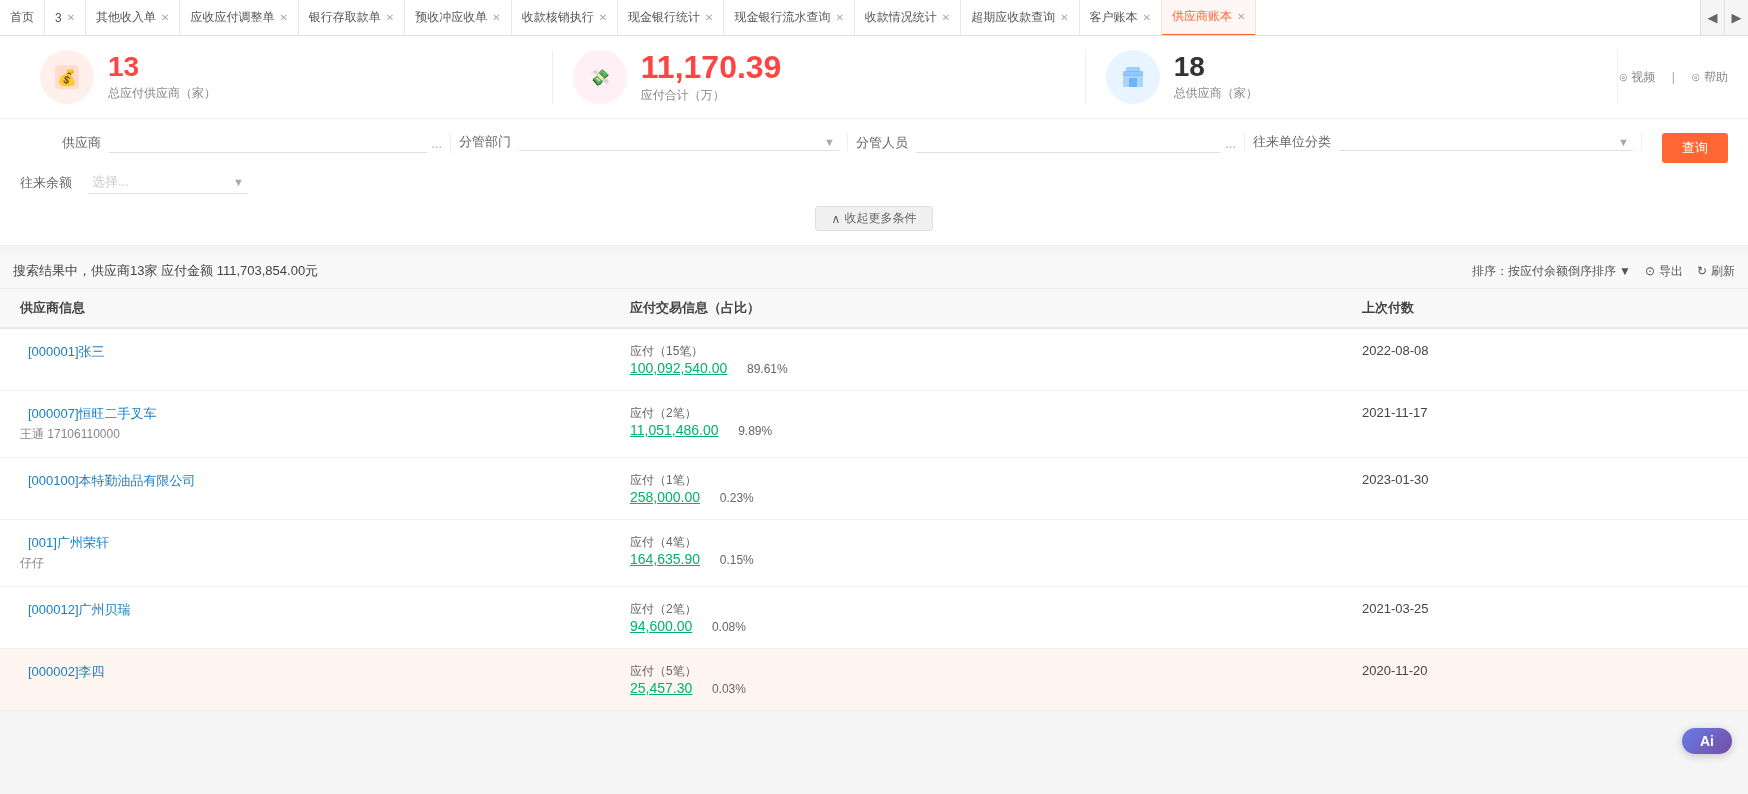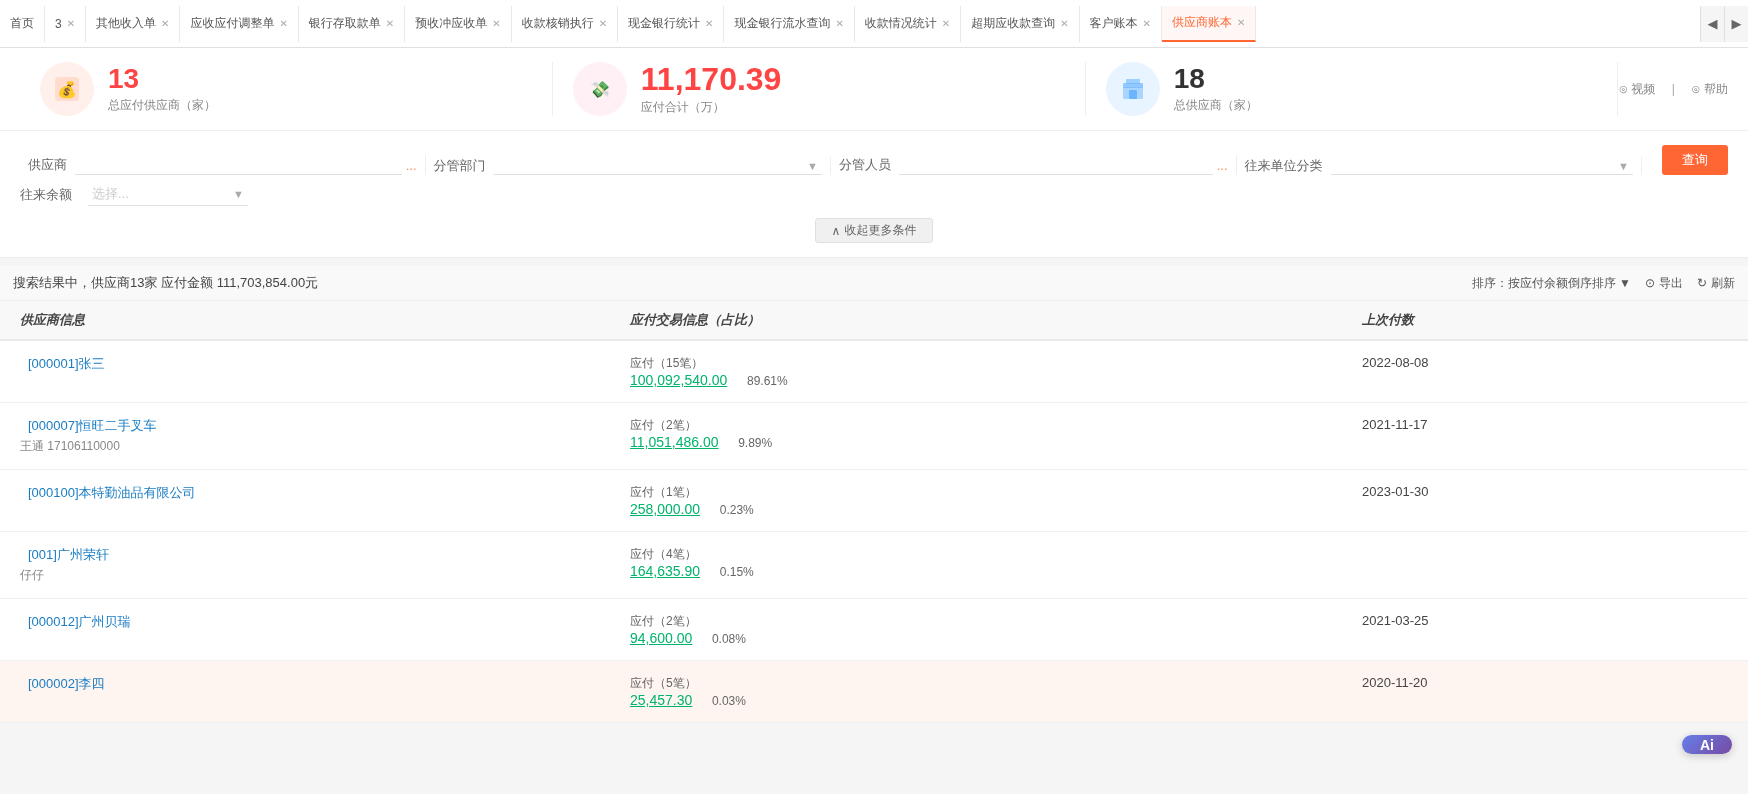--- a/index.html
+++ b/index.html
@@ -4,21 +4,21 @@
   <style>
     * { box-sizing: border-box; margin: 0; padding: 0; }
     body { font-family: 'Microsoft YaHei', Arial, sans-serif; font-size: 13px; background: #f5f5f5; color: #333; overflow-x: hidden; }
 
     
     .top-nav {
       display: flex;
       align-items: center;
       background: #fff;
       border-bottom: 1px solid #e0e0e0;
-      height: 48px;
+      height: 36px;
       overflow: hidden;
     }
     .nav-tab {
       display: flex;
       align-items: center;
       padding: 0 10px;
       height: 36px;
       white-space: nowrap;
       cursor: pointer;
       border-right: 1px solid #e8e8e8;
@@ -101,23 +101,24 @@
 
     
     .filter-area {
       background: #fff;
       padding: 14px 20px 10px;
       border-bottom: 1px solid #eee;
       margin-bottom: 8px;
     }
     .filter-row {
       display: flex;
-      align-items: flex-end;
+      align-items: flex-start;
       gap: 0;
       margin-bottom: 8px;
+      margin-left: 34px;
     }
     .filter-item {
       display: flex;
       align-items: center;
       flex: 1;
       padding: 0 8px;
       border-right: 1px solid #eee;
     }
     .filter-item:last-child { border-right: none; }
     .filter-label {
@@ -222,21 +223,20 @@
       margin: 0 0 0 0;
     }
     .table-header {
       display: flex;
       padding: 10px 20px;
       background: #f8f8f8;
       border-bottom: 2px solid #e8e8e8;
       font-weight: bold;
       color: #444;
       font-size: 13px;
-      font-style: italic;
     }
     .col-supplier { flex: 2.5; }
     .col-transaction { flex: 3; }
     .col-lastpay { flex: 1.5; }
 
     .table-row {
       display: flex;
       padding: 14px 20px;
       border-bottom: 1px solid #f0f0f0;
       align-items: flex-start;
@@ -280,21 +280,21 @@
     ::-webkit-scrollbar-thumb { background: #ccc; border-radius: 3px; }
 
     
     .ai-badge {
       position: fixed;
       right: 16px;
       bottom: 40px;
       background: linear-gradient(135deg, #667eea, #764ba2);
       color: #fff;
       width: 50px;
-      height: 19px;
+      height: 26px;
       border-radius: 13px;
       display: flex;
       align-items: center;
       justify-content: center;
       font-size: 14px;
       font-weight: bold;
       cursor: pointer;
       z-index: 100;
       box-shadow: 0 2px 8px rgba(0,0,0,0.2);
     }

